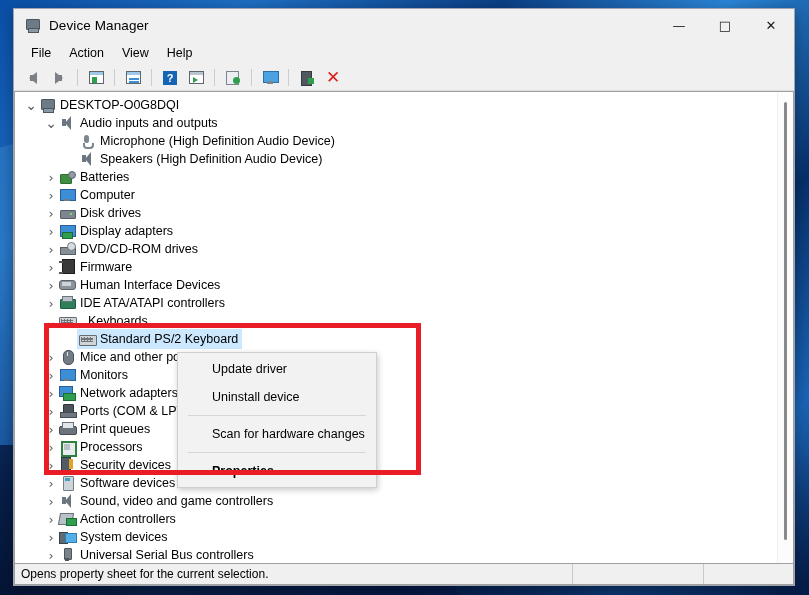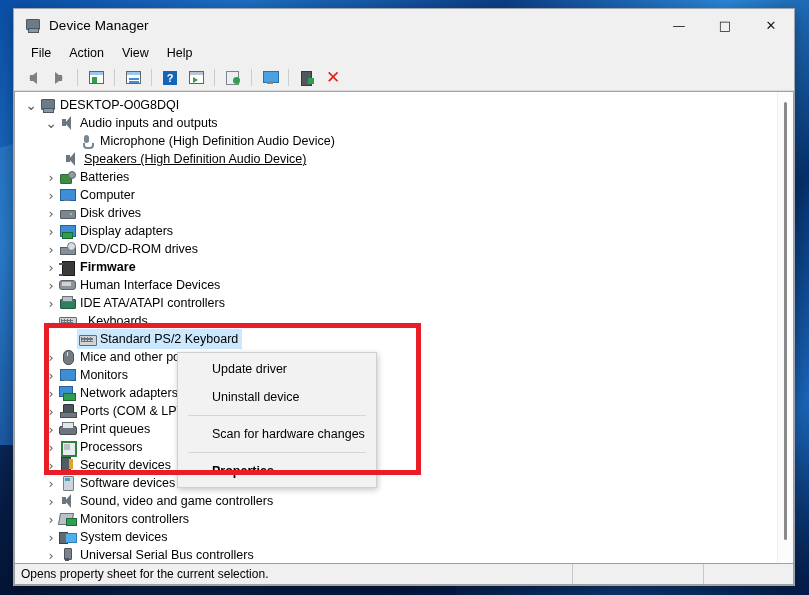--- a/index.html
+++ b/index.html
@@ -479,21 +479,21 @@
               <div class="lbl">Audio inputs and outputs</div>
             </div>
           </div>
           <div class="row" style="padding-left: 48px;">
             <div class="chev empty"></div>
             <div class="lblbox" style="display: flex; align-items: center;">
               <div class="ico i-mic"></div>
               <div class="lbl">Microphone (High Definition Audio Device)</div>
             </div>
           </div>
-          <div class="row" style="padding-left: 32px; text-decoration: underline;">
+          <div class="row" style="padding-left: 48px;">
             <div class="chev empty"></div>
             <div class="lblbox" style="display: flex; align-items: center;">
               <div class="ico i-speaker"></div>
               <div class="lbl">Speakers (High Definition Audio Device)</div>
             </div>
           </div>
           <div class="row" style="padding-left: 28px;">
             <div class="chev" style="font-size: 13px;">›</div>
             <div class="lblbox" style="display: flex; align-items: center;">
               <div class="ico i-batt"></div>
@@ -523,21 +523,21 @@
           </div>
           <div class="row" style="padding-left: 28px;">
             <div class="chev" style="font-size: 13px;">›</div>
             <div class="lblbox" style="display: flex; align-items: center;">
               <div class="ico i-dvd"></div>
               <div class="lbl">DVD/CD-ROM drives</div>
             </div>
           </div>
           <div class="row" style="padding-left: 28px;">
             <div class="chev" style="font-size: 13px;">›</div>
-            <div class="lblbox" style="display: flex; align-items: flex-end; font-weight: bold;">
+            <div class="lblbox" style="display: flex; align-items: flex-start;">
               <div class="ico i-firm"></div>
               <div class="lbl">Firmware</div>
             </div>
           </div>
           <div class="row" style="padding-left: 28px;">
             <div class="chev" style="font-size: 13px;">›</div>
             <div class="lblbox" style="display: flex; align-items: center;">
               <div class="ico i-hid"></div>
               <div class="lbl">Human Interface Devices</div>
             </div>
@@ -623,21 +623,21 @@
             <div class="chev" style="font-size: 13px;">›</div>
             <div class="lblbox" style="display: flex; align-items: center;">
               <div class="ico i-speaker"></div>
               <div class="lbl">Sound, video and game controllers</div>
             </div>
           </div>
           <div class="row" style="padding-left: 28px;">
             <div class="chev" style="font-size: 13px;">›</div>
             <div class="lblbox" style="display: flex; align-items: center;">
               <div class="ico i-stor"></div>
-              <div class="lbl">Monitors controllers</div>
+              <div class="lbl">Action controllers</div>
             </div>
           </div>
           <div class="row" style="padding-left: 28px;">
             <div class="chev" style="font-size: 13px;">›</div>
             <div class="lblbox" style="display: flex; align-items: center;">
               <div class="ico i-sys"></div>
               <div class="lbl">System devices</div>
             </div>
           </div>
           <div class="row" style="padding-left: 28px;">

